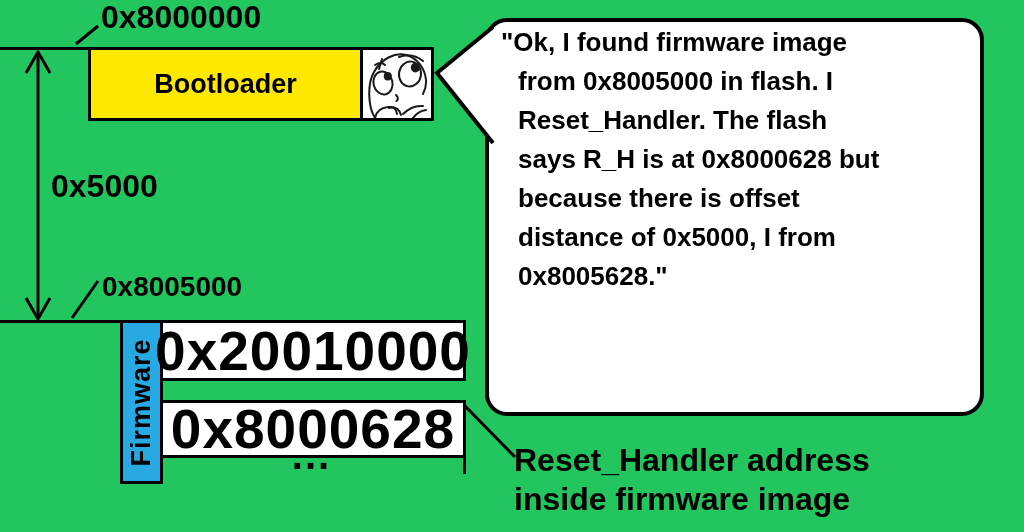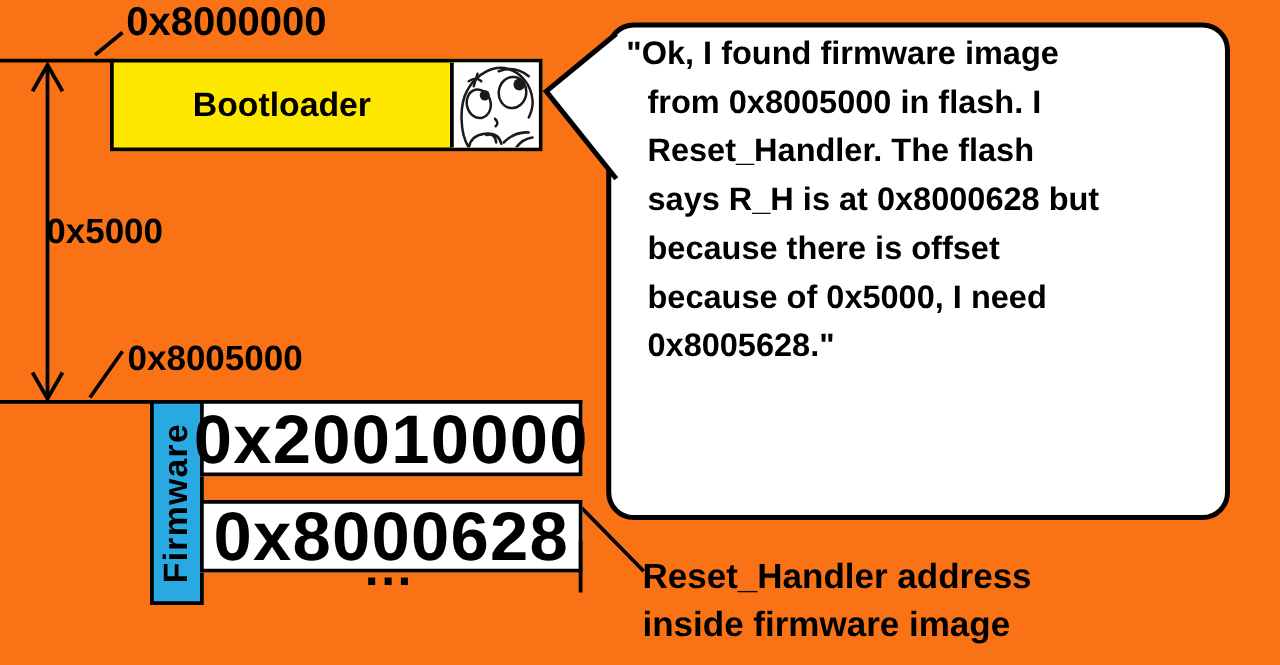--- a/index.html
+++ b/index.html
@@ -1,31 +1,31 @@
 <!DOCTYPE html>
 <html><head>
 <meta charset="utf-8">
 <style>
   html, body { margin: 0; padding: 0; background: #ffffff; }
   #stage {
     position: relative;
     width: 1024px;
     height: 532px;
-    background: #f97316;
+    background: #22c55e;
     overflow: hidden;
     font-family: "Liberation Sans", sans-serif;
     font-weight: 700;
     color: #000000;
   }
   #stage svg { position: absolute; left: 0; top: 0; pointer-events: none; }
   #bg line, #bg path { stroke: #000000; stroke-width: 3; fill: none; }
 
   .lbl { position: absolute; white-space: nowrap; line-height: 1.05; }
   #lbl-base   { left: 101px; top: 1px;   font-size: 32px; }
-  #lbl-offset { left: 37px;  top: 170px; font-size: 28px; }
+  #lbl-offset { left: 51px;  top: 170px; font-size: 32px; }
   #lbl-fwbase { left: 102px; top: 272px; font-size: 28px; }
 
   #bootloader-box {
     position: absolute; left: 88px; top: 47px; width: 346px; height: 74px;
     box-sizing: border-box; border: 3px solid #000; background: #ffe800;
     display: flex;
   }
   #bootloader-yellow {
     flex: 1; display: flex; align-items: center; justify-content: center;
     font-size: 27px;
@@ -66,21 +66,21 @@
     position: absolute; left: 485px; top: 18px; width: 499px; height: 398px;
     box-sizing: border-box; border: 4px solid #000; border-radius: 22px;
     background: #ffffff; padding: 1px 6px 0 12px;
     font-size: 26px; line-height: 39px;
   }
   .bl { padding-left: 17px; white-space: nowrap; }
   .bl.first { padding-left: 0; }
 
   #annot {
     position: absolute; left: 514px; top: 441px;
-    font-size: 28px; line-height: 39px; white-space: nowrap;
+    font-size: 32px; line-height: 39px; white-space: nowrap;
   }
 </style>
 </head>
 <body>
 
 <div id="stage">
 
   <svg id="bg" width="1024" height="532" viewBox="0 0 1024 532">
     <line x1="0" y1="48.5" x2="92" y2="48.5"></line>
     <line x1="76" y1="44" x2="98" y2="26"></line>
@@ -130,21 +130,21 @@
   <div class="fw-word" id="word0">0x20010000</div>
   <div class="fw-word" id="word1">0x8000628</div>
   <div id="word2">...</div>
 
   <div id="bubble">
     <div class="bl first">"Ok, I found firmware image</div>
     <div class="bl">from 0x8005000 in flash. I</div>
     <div class="bl">Reset_Handler. The flash</div>
     <div class="bl">says R_H is at 0x8000628 but</div>
     <div class="bl">because there is offset</div>
-    <div class="bl">because of 0x5000, I need</div>
+    <div class="bl">distance of 0x5000, I from</div>
     <div class="bl">0x8005628."</div>
   </div>
 
   <svg width="1024" height="532" viewBox="0 0 1024 532">
     <path d="M493,27 L437,73 L493,143" fill="#ffffff" stroke="#000000" stroke-width="4"></path>
   </svg>
 
   <div id="annot">
     <div>Reset_Handler address</div>
     <div>inside firmware image</div>

